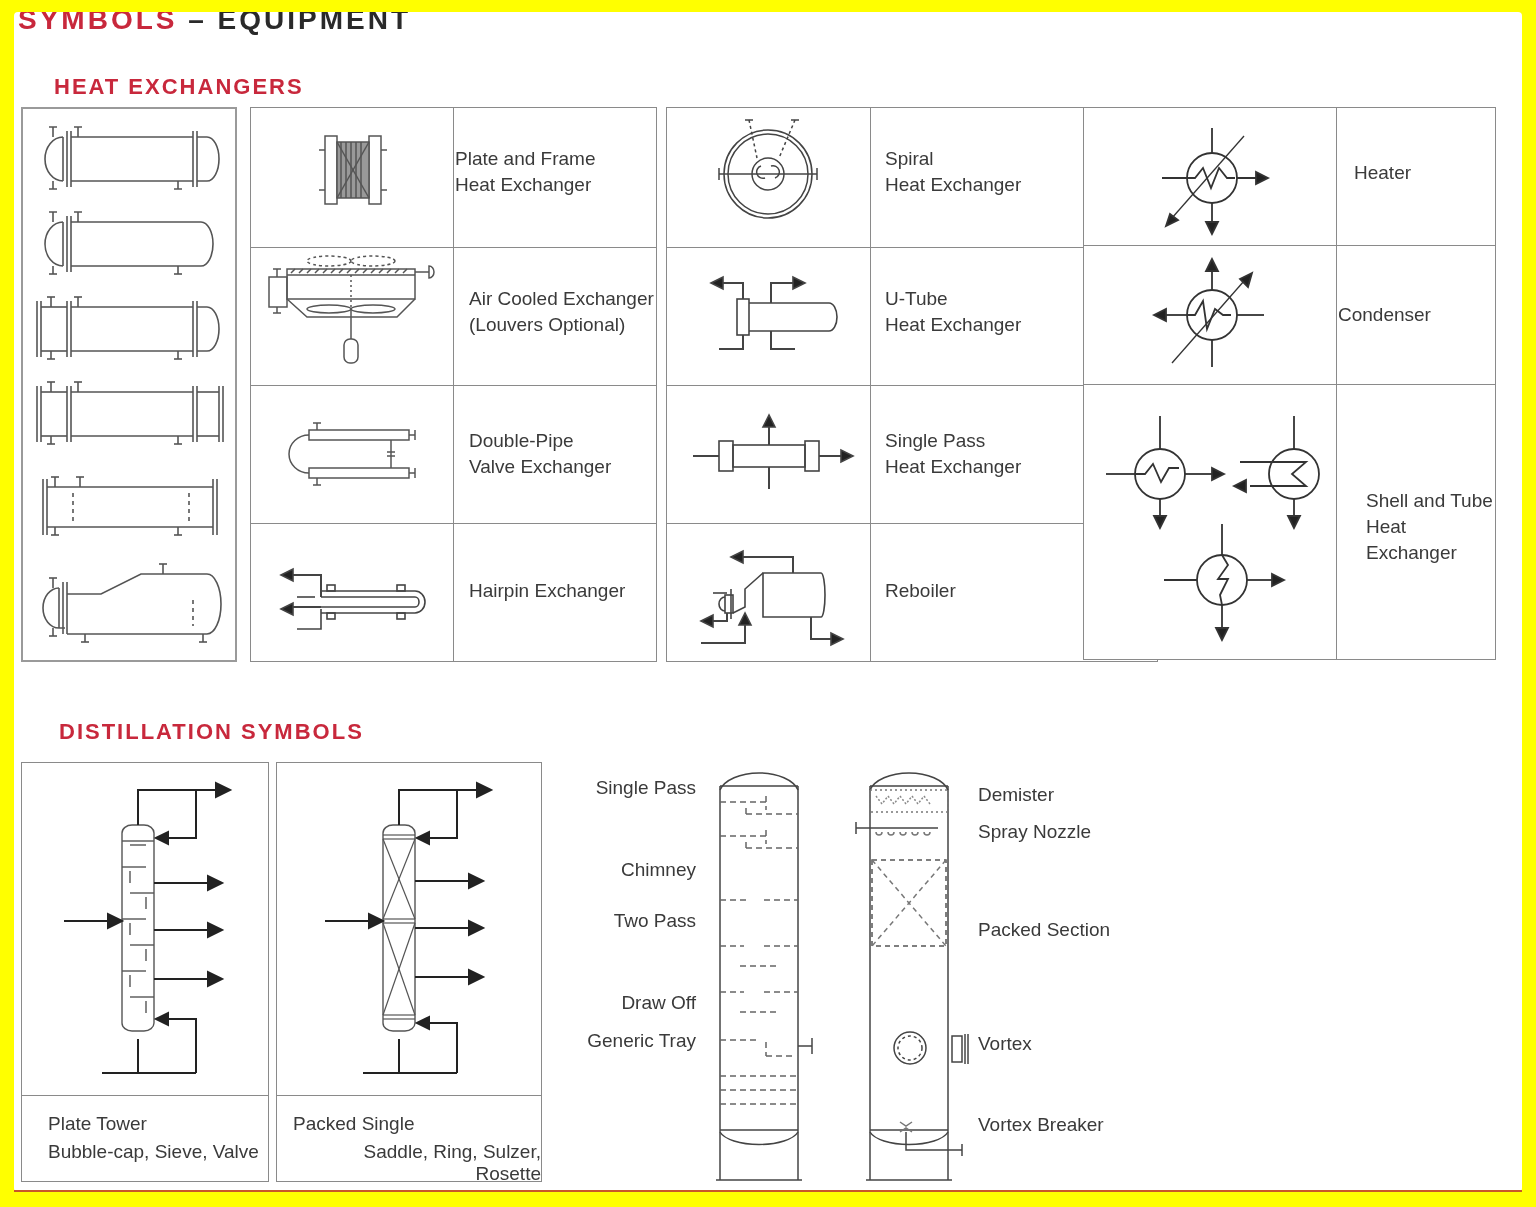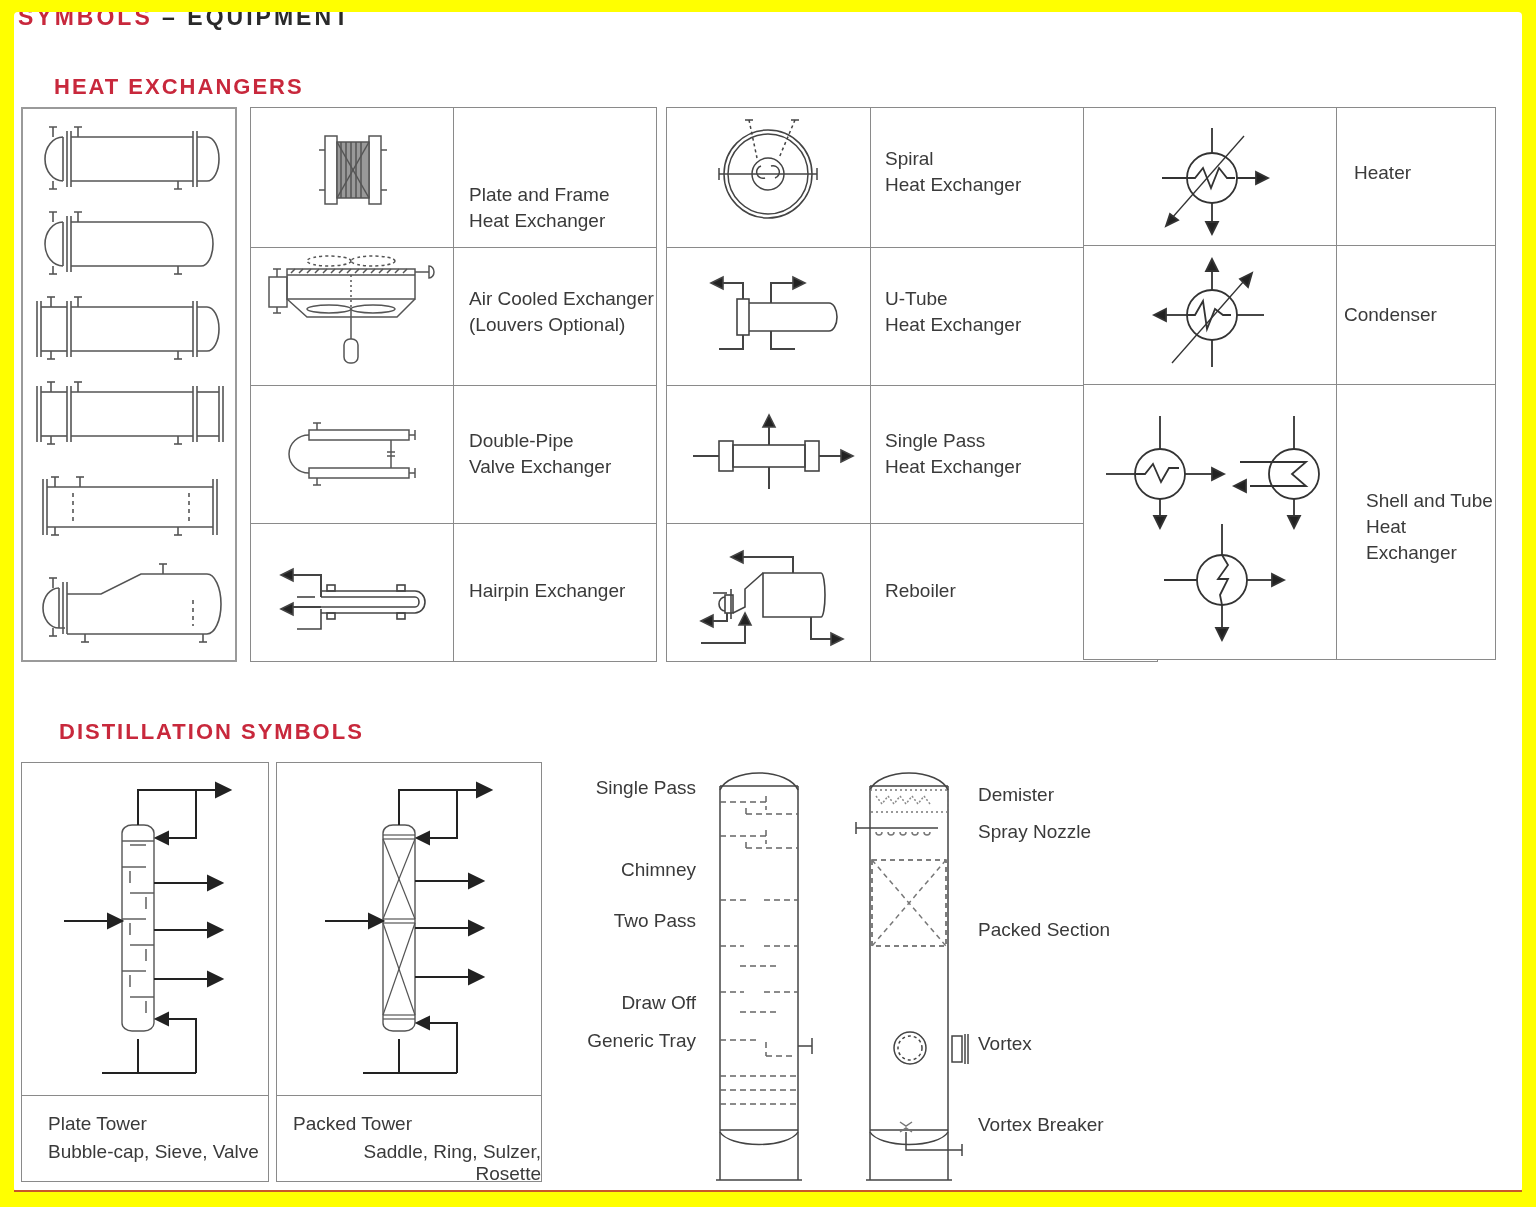--- a/index.html
+++ b/index.html
@@ -1,19 +1,19 @@
 <!DOCTYPE html>
 <html><head>
 <meta charset="utf-8">
 <style>
   html,body{margin:0;padding:0;}
   body{width:1536px;height:1207px;background:#ffff00;position:relative;overflow:hidden;font-family:"Liberation Sans",sans-serif;}
   .page{position:absolute;left:14px;top:12px;width:1508px;height:1180px;background:#fff;border-radius:4px;overflow:hidden;}
   .bottom-rule{position:absolute;left:14px;top:1190px;width:1508px;height:2px;background:#c8572a;}
-  .title{position:absolute;left:4px;top:-8px;font-size:23px;font-weight:bold;letter-spacing:3px;color:#2a2a2a;}
+  .title{position:absolute;left:4px;top:-8px;font-size:28px;font-weight:bold;letter-spacing:3px;color:#2a2a2a;}
   .title .red{color:#c8283c;}
   .sec{position:absolute;font-size:22px;font-weight:bold;letter-spacing:2px;color:#c8283c;margin-left:35px;}
   .box{position:absolute;border:2px solid #9a9a9a;box-sizing:border-box;background:#fff;}
   .lbl{position:absolute;font-size:19px;color:#3a3a3a;line-height:26px;white-space:pre-line;}
   svg{position:absolute;overflow:visible;}
   .brand{position:absolute;left:997px;top:674px;width:474px;height:61px;background:#c00000;color:#fff;font-family:"Liberation Serif",serif;font-weight:bold;font-size:40px;text-align:center;line-height:61px;}
   .tlbl{position:absolute;font-size:19px;color:#3a3a3a;}
 </style>
 </head>
 <body>
@@ -167,21 +167,21 @@
         <line x1="100" y1="34" x2="100" y2="90"></line>
         <line x1="105" y1="34" x2="105" y2="90"></line>
         <line x1="110" y1="34" x2="110" y2="90"></line>
       <line x1="86" y1="34" x2="118" y2="90"></line>
         <line x1="118" y1="34" x2="86" y2="90"></line>
       <line x1="68" y1="42" x2="74" y2="42"></line>
         <line x1="130" y1="42" x2="136" y2="42"></line>
       <line x1="68" y1="82" x2="74" y2="82"></line>
         <line x1="130" y1="82" x2="136" y2="82"></line>
     </svg>
-    <div class="lbl" style="left:218px;top:38px;margin-top:36px;">Plate and Frame
+    <div class="lbl" style="left:204px;top:38px;">Plate and Frame
 Heat Exchanger</div>
 
     <svg width="202" height="138" style="left:0;top:139px;" stroke="#555" fill="none" stroke-width="1.5">
       <ellipse cx="78" cy="14" rx="22" ry="5" stroke-dasharray="3,3"></ellipse>
         <ellipse cx="122" cy="14" rx="22" ry="5" stroke-dasharray="3,3"></ellipse>
       <rect x="36" y="22" width="128" height="30"></rect>
       <line x1="36" y1="28" x2="164" y2="28"></line>
       <path d="M40,26 l4,-4 M48,26 l4,-4 M56,26 l4,-4 M64,26 l4,-4 M72,26 l4,-4 M80,26 l4,-4 M88,26 l4,-4 M96,26 l4,-4 M104,26 l4,-4 M112,26 l4,-4 M120,26 l4,-4 M128,26 l4,-4 M136,26 l4,-4 M144,26 l4,-4 M152,26 l4,-4"></path>
       <line x1="164" y1="25" x2="178" y2="25"></line>
         <path d="M178,19 a5,6 0 0 1 0,12 z"></path>
@@ -328,21 +328,21 @@
       <line x1="128" y1="45" x2="128" y2="24"></line>
         <polygon points="128,14 122,26 134,26" fill="#222"></polygon>
       <line x1="128" y1="95" x2="128" y2="122"></line>
       <line x1="103" y1="70" x2="80" y2="70"></line>
         <polygon points="70,70 82,64 82,76" fill="#222"></polygon>
       <line x1="153" y1="70" x2="180" y2="70"></line>
       <path d="M103,70 h8 l8,-14 l4,28 l8,-20 l8,6 h8 "></path>
       <line x1="88" y1="118" x2="160" y2="36" stroke-width="1.3"></line>
         <polygon points="168,28 156,34 164,42" fill="#222"></polygon>
     </svg>
-    <div class="lbl" style="left:260px;top:194px;">Condenser</div>
+    <div class="lbl" style="left:254px;top:194px;">Condenser</div>
 
     <svg width="252" height="277" style="left:0;top:276px;" stroke="#333" fill="none" stroke-width="1.8">
       <circle cx="76" cy="90" r="25"></circle>
       <line x1="76" y1="32" x2="76" y2="65"></line>
         <line x1="76" y1="115" x2="76" y2="134"></line>
         <polygon points="76,144 70,132 82,132" fill="#222"></polygon>
       <line x1="22" y1="90" x2="51" y2="90"></line>
         <line x1="101" y1="90" x2="130" y2="90"></line>
         <polygon points="140,90 128,84 128,96" fill="#222"></polygon>
       <path d="M51,90 h10 l8,-10 l8,18 l8,-14 h10"></path>
@@ -435,21 +435,21 @@
         <polygon points="106,158 92,151 92,165" fill="#222"></polygon>
       <line x1="138" y1="165" x2="194" y2="165"></line>
         <polygon points="206,165 192,158 192,172" fill="#222"></polygon>
       <line x1="138" y1="214" x2="194" y2="214"></line>
         <polygon points="206,214 192,207 192,221" fill="#222"></polygon>
       <path d="M180,310 v-50 h-30"></path>
         <polygon points="140,260 152,254 152,266" fill="#222"></polygon>
       <line x1="122" y1="276" x2="122" y2="310"></line>
         <line x1="86" y1="310" x2="180" y2="310"></line>
     </svg>
-    <div class="tlbl" style="left:16px;top:350px;">Packed Tower</div>
+    <div class="tlbl" style="left:16px;top:350px;">Packed Single</div>
     <div class="tlbl" style="left:16px;top:378px;text-align:right;">Saddle, Ring, Sulzer, Rosette</div>
   </div>
 
   <div class="tlbl" style="right:826px;top:765px;text-align:right;">Single Pass</div>
   <div class="tlbl" style="right:826px;top:847px;text-align:right;">Chimney</div>
   <div class="tlbl" style="right:826px;top:898px;text-align:right;">Two Pass</div>
   <div class="tlbl" style="right:826px;top:980px;text-align:right;">Draw Off</div>
   <div class="tlbl" style="right:826px;top:1018px;text-align:right;">Generic Tray</div>
 
   <svg width="120" height="430" style="left:700px;top:748px;" stroke="#444" fill="none" stroke-width="1.5">

